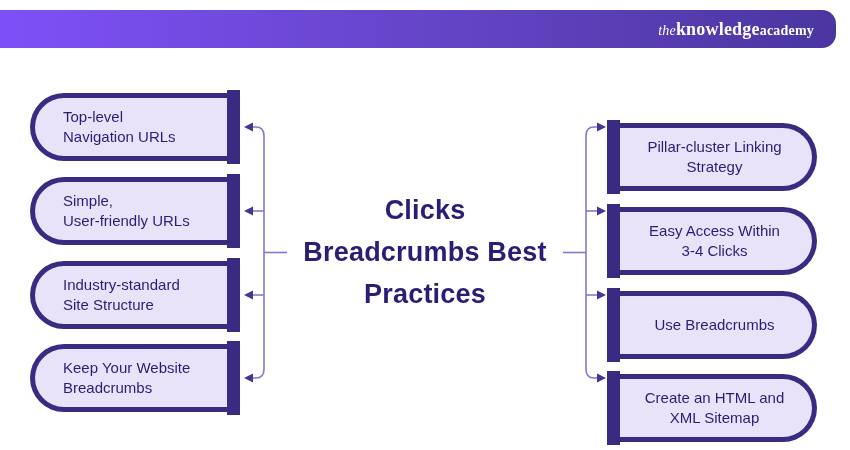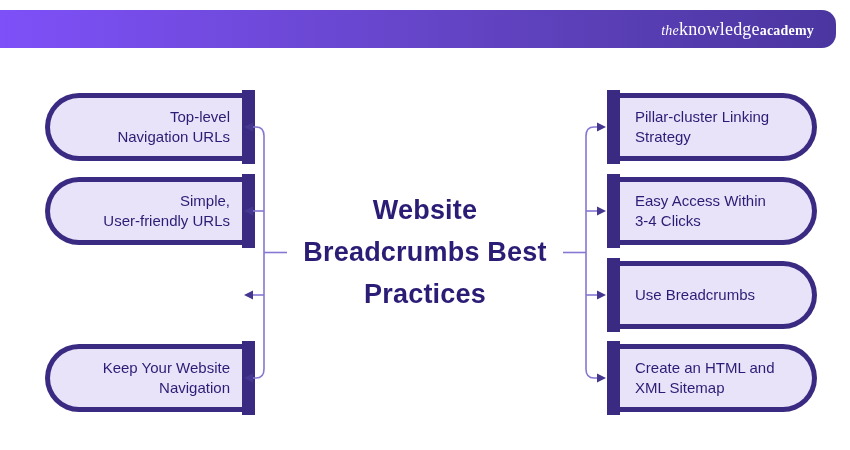--- a/index.html
+++ b/index.html
@@ -12,44 +12,44 @@
     position:absolute;left:0;top:10px;width:836px;height:38px;
     border-radius:0 14px 14px 0;
     background:linear-gradient(90deg,#7e50f8 0%,#6344c4 55%,#4b36a0 100%);
     display:flex;align-items:center;justify-content:flex-end;
   }
   .logo{
     color:#ffffff;font-family:"Liberation Serif",serif;
     padding-right:22px;letter-spacing:.2px;white-space:nowrap;
   }
   .logo .lg-the{font-style:italic;font-size:14px;margin-left:8px;}
-  .logo .lg-know{font-size:18px;}
+  .logo .lg-know{font-size:18px;font-weight:bold;}
   .logo .lg-acad{font-size:14px;font-weight:bold;}
   
   .title{
     position:absolute;left:265px;top:189px;width:320px;margin:0;
     text-align:center;font-size:27px;font-weight:700;line-height:42px;
     color:#2b1d75;letter-spacing:.2px;
   }
   .title span{display:block;}
   
   .pbox{
     position:absolute;width:210px;height:68px;box-sizing:border-box;
     background:#e9e3f9;border:5px solid #3a2a82;
     display:flex;flex-direction:column;justify-content:center;
     font-size:15px;font-weight:500;line-height:20px;color:#2b1d75;
   }
   .pbox span{display:block;}
   .pbox.left{
-    left:45px;border-right:none;border-radius:36px 0 0 36px;
-    text-align:right;padding:0 25px 0 28px;
+    left:30px;border-right:none;border-radius:36px 0 0 36px;
+    text-align:left;padding:0 25px 0 28px;
   }
   .pbox.right{
     left:607px;border-left:none;border-radius:0 36px 36px 0;
-    text-align:left;padding:0 18px 0 28px;
+    text-align:center;padding:0 18px 0 28px;margin-top:30px;
   }
   .endbar{
     position:absolute;top:-8px;bottom:-8px;width:13px;background:#3a2a82;
   }
   .pbox.left  .endbar{right:0;}
   .pbox.right .endbar{left:0;}
   
   .connectors{position:absolute;left:0;top:0;pointer-events:none;}
   .connectors path{fill:none;stroke:#8577d2;stroke-width:1.6;}
   .connectors polygon{fill:#453790;stroke:none;}
@@ -59,39 +59,44 @@
 
 <div class="canvas">
 
   <div class="topbar">
     <div class="logo">
       <span class="lg-the">the</span><span class="lg-know">knowledge</span><span class="lg-acad">academy</span>
     </div>
   </div>
 
   <h1 class="title">
-    <span>Website</span>
+    <span>Clicks</span>
     <span>Breadcrumbs Best</span>
     <span>Practices</span>
   </h1>
 
   <div class="pbox left" style="top:93px">
     <span class="endbar"></span>
     <span>Top-level</span>
     <span>Navigation URLs</span>
   </div>
   <div class="pbox left" style="top:177px">
     <span class="endbar"></span>
     <span>Simple,</span>
     <span>User-friendly URLs</span>
   </div>
+  <div class="pbox left" style="top:261px">
+    <span class="endbar"></span>
+    <span>Industry-standard</span>
+    <span>Site Structure</span>
+  </div>
   <div class="pbox left" style="top:344px">
     <span class="endbar"></span>
     <span>Keep Your Website</span>
-    <span>Navigation</span>
+    <span>Breadcrumbs</span>
   </div>
 
   <div class="pbox right" style="top:93px">
     <span class="endbar"></span>
     <span>Pillar-cluster Linking</span>
     <span>Strategy</span>
   </div>
   <div class="pbox right" style="top:177px">
     <span class="endbar"></span>
     <span>Easy Access Within</span>

